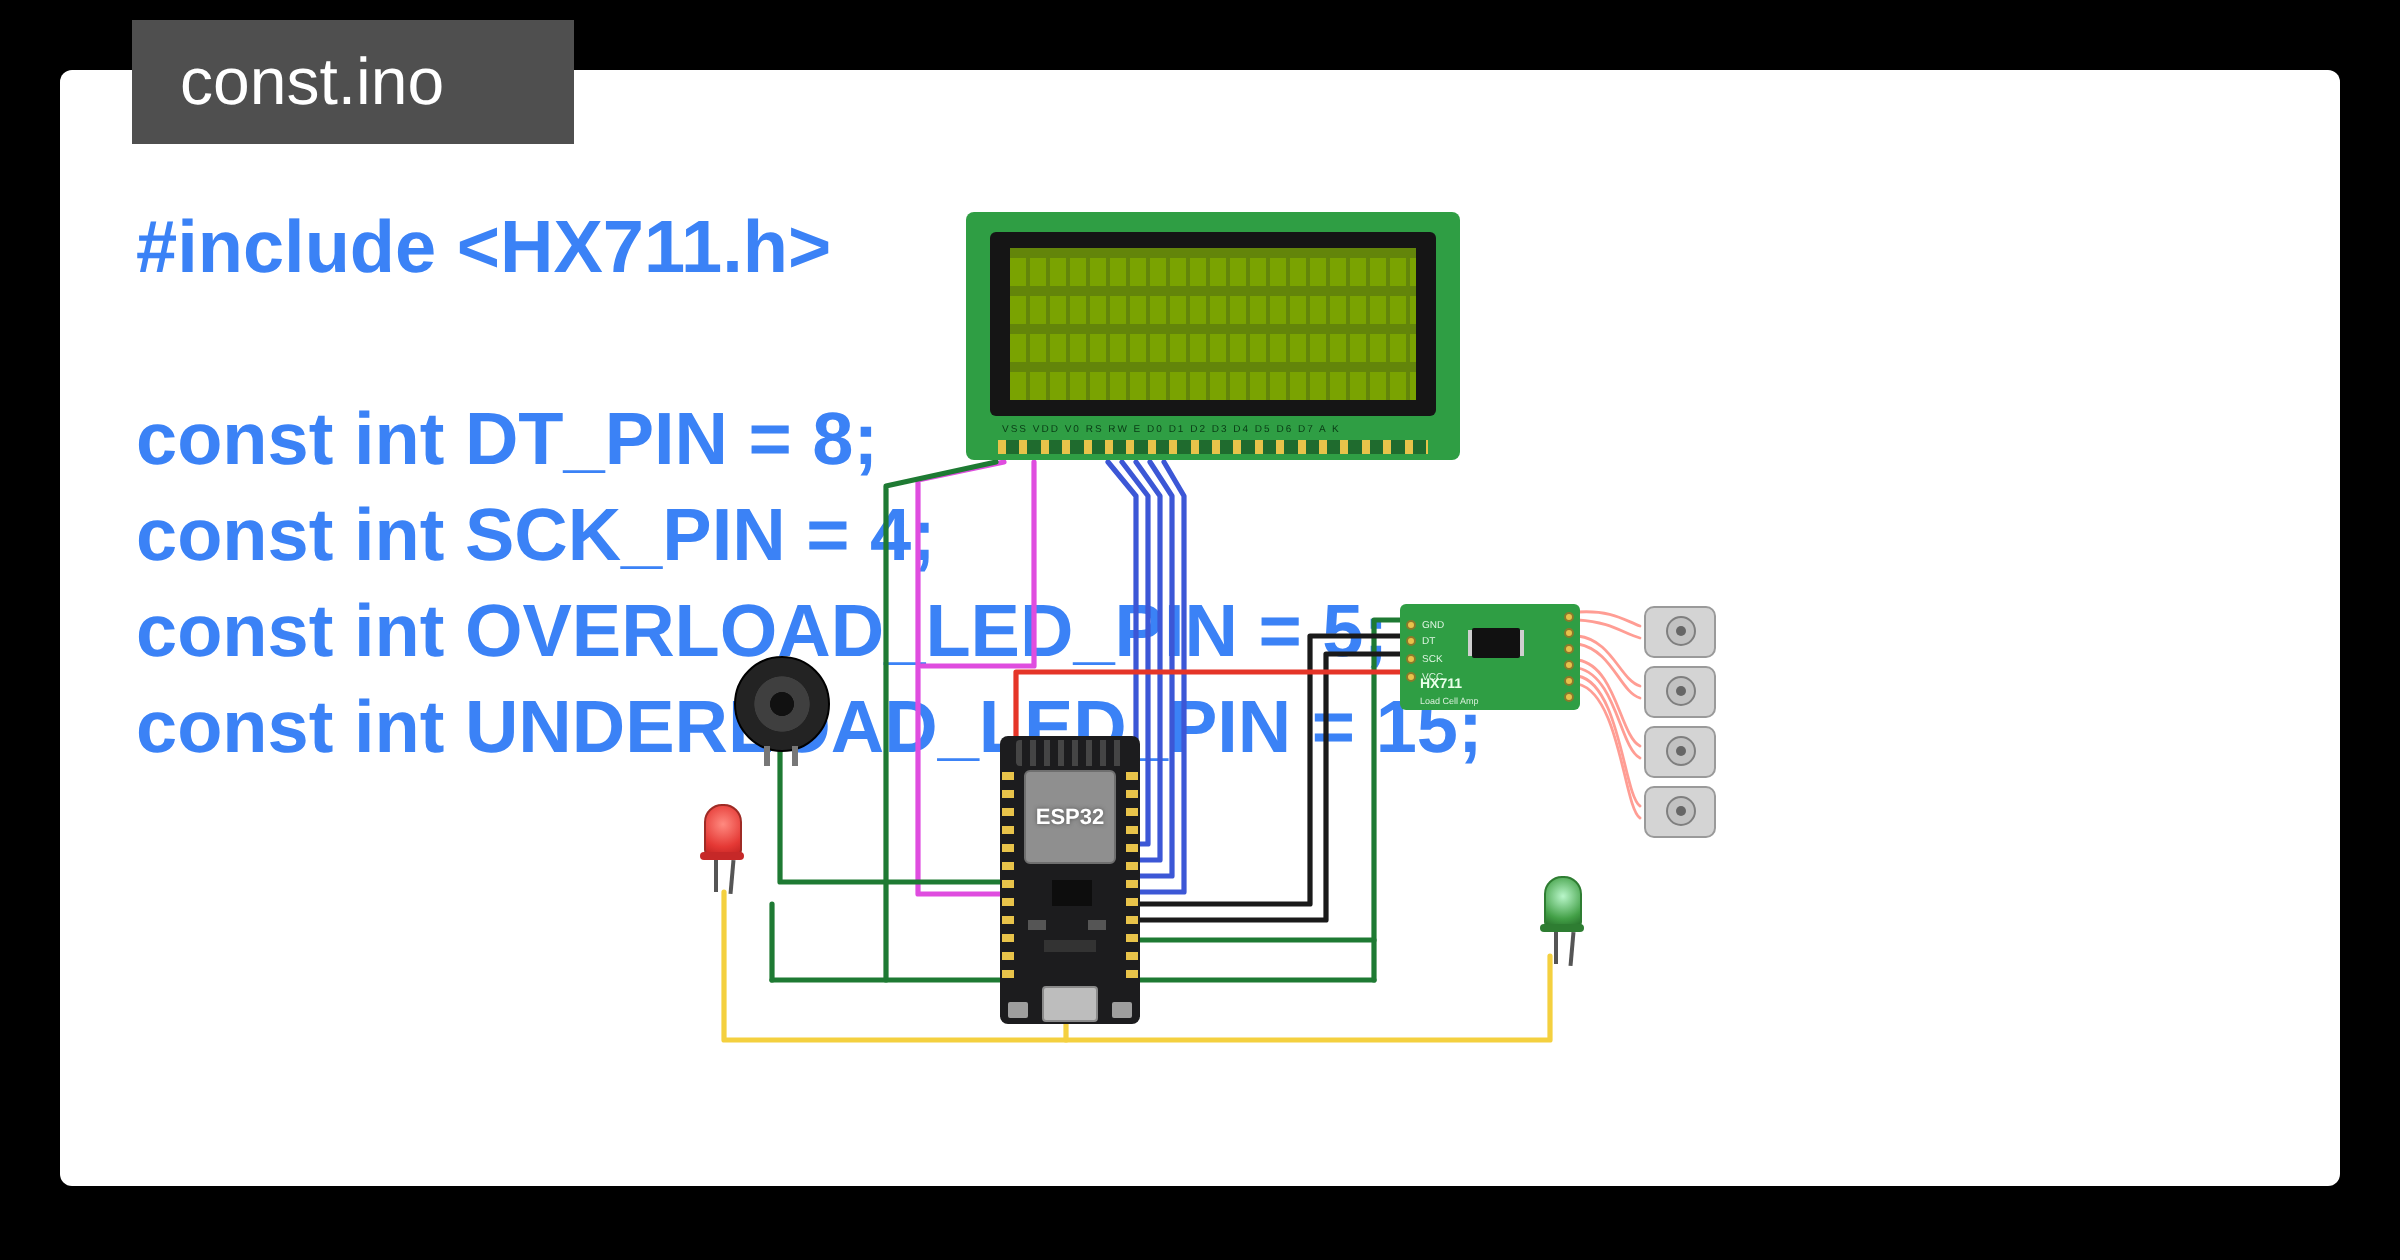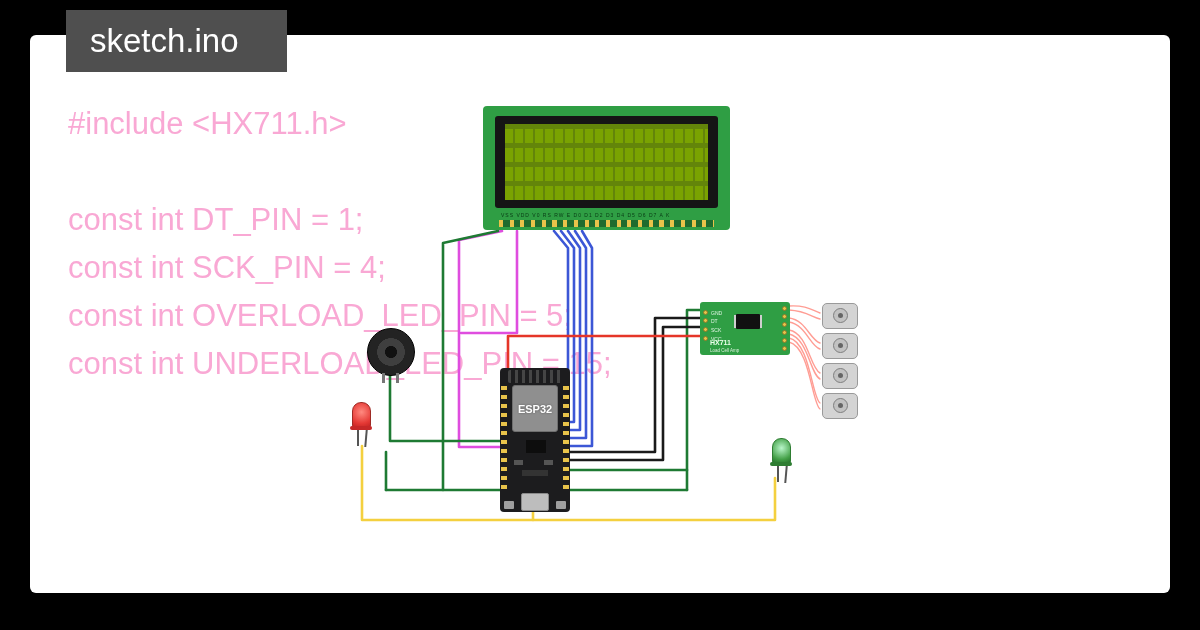--- a/index.html
+++ b/index.html
@@ -1,21 +1,21 @@
 <!DOCTYPE html>
 <html><head>
 <meta charset="utf-8">
 <style>
   html,body{margin:0;padding:0;background:#000;}
   .stage{position:relative;width:1200px;height:630px;background:#000;overflow:hidden;
          font-family:"Liberation Sans",sans-serif;}
   .card{position:absolute;left:30px;top:35px;width:1140px;height:558px;background:#fff;border-radius:6px;}
   .tab{position:absolute;left:66px;top:10px;width:221px;height:62px;background:#4f4f4f;
        color:#fff;font-size:33px;line-height:62px;padding-left:24px;box-sizing:border-box;}
-  .code{position:absolute;left:68px;top:100px;color:#f9a8d4;font-size:31px;}
+  .code{position:absolute;left:68px;top:100px;color:#3b82f6;font-size:37px;font-weight:bold;}
   .code-line{height:48px;line-height:48px;white-space:pre;min-height:48px;}
   svg.wires{position:absolute;left:0;top:0;width:1200px;height:630px;}
   svg.wires path{fill:none;stroke-linecap:round;stroke-linejoin:round;}
   .w-mag{stroke:#df4ddf;stroke-width:2.6;}
   .w-blu{stroke:#3c57d6;stroke-width:2.6;}
   .w-grn{stroke:#1e7a33;stroke-width:2.6;}
   .w-blk{stroke:#1a1a1a;stroke-width:2.6;}
   .w-red{stroke:#e53528;stroke-width:2.6;}
   .w-yel{stroke:#f4d03f;stroke-width:2.6;}
   .w-lc{stroke:#ff9d94;stroke-width:1.4;}
@@ -87,26 +87,26 @@
 
   .logo{position:absolute;left:958px;top:512px;width:212px;height:64px;color:#0b0b0b;
     font-family:"Liberation Serif",serif;font-weight:700;font-size:50px;letter-spacing:2px;text-align:right;}
 </style>
 </head>
 <body>
 
 <div class="stage">
   <div class="card"></div>
 
-  <div class="tab">sketch.ino</div>
+  <div class="tab">const.ino</div>
 
   <div class="code">
     <div class="code-line">#include &lt;HX711.h&gt;</div>
     <div class="code-line"></div>
-    <div class="code-line">const int DT_PIN = 1;</div>
+    <div class="code-line">const int DT_PIN = 8;</div>
     <div class="code-line">const int SCK_PIN = 4;</div>
     <div class="code-line">const int OVERLOAD_LED_PIN = 5;</div>
     <div class="code-line">const int UNDERLOAD_LED_PIN = 15;</div>
   </div>
 
   <svg class="wires" viewBox="0 0 1200 630">
 
     <path class="w-mag" d="M 502 231 L 459 240 L 459 447 L 500 447"></path>
     <path class="w-mag" d="M 517 231 L 517 333 L 461 333"></path>
 

